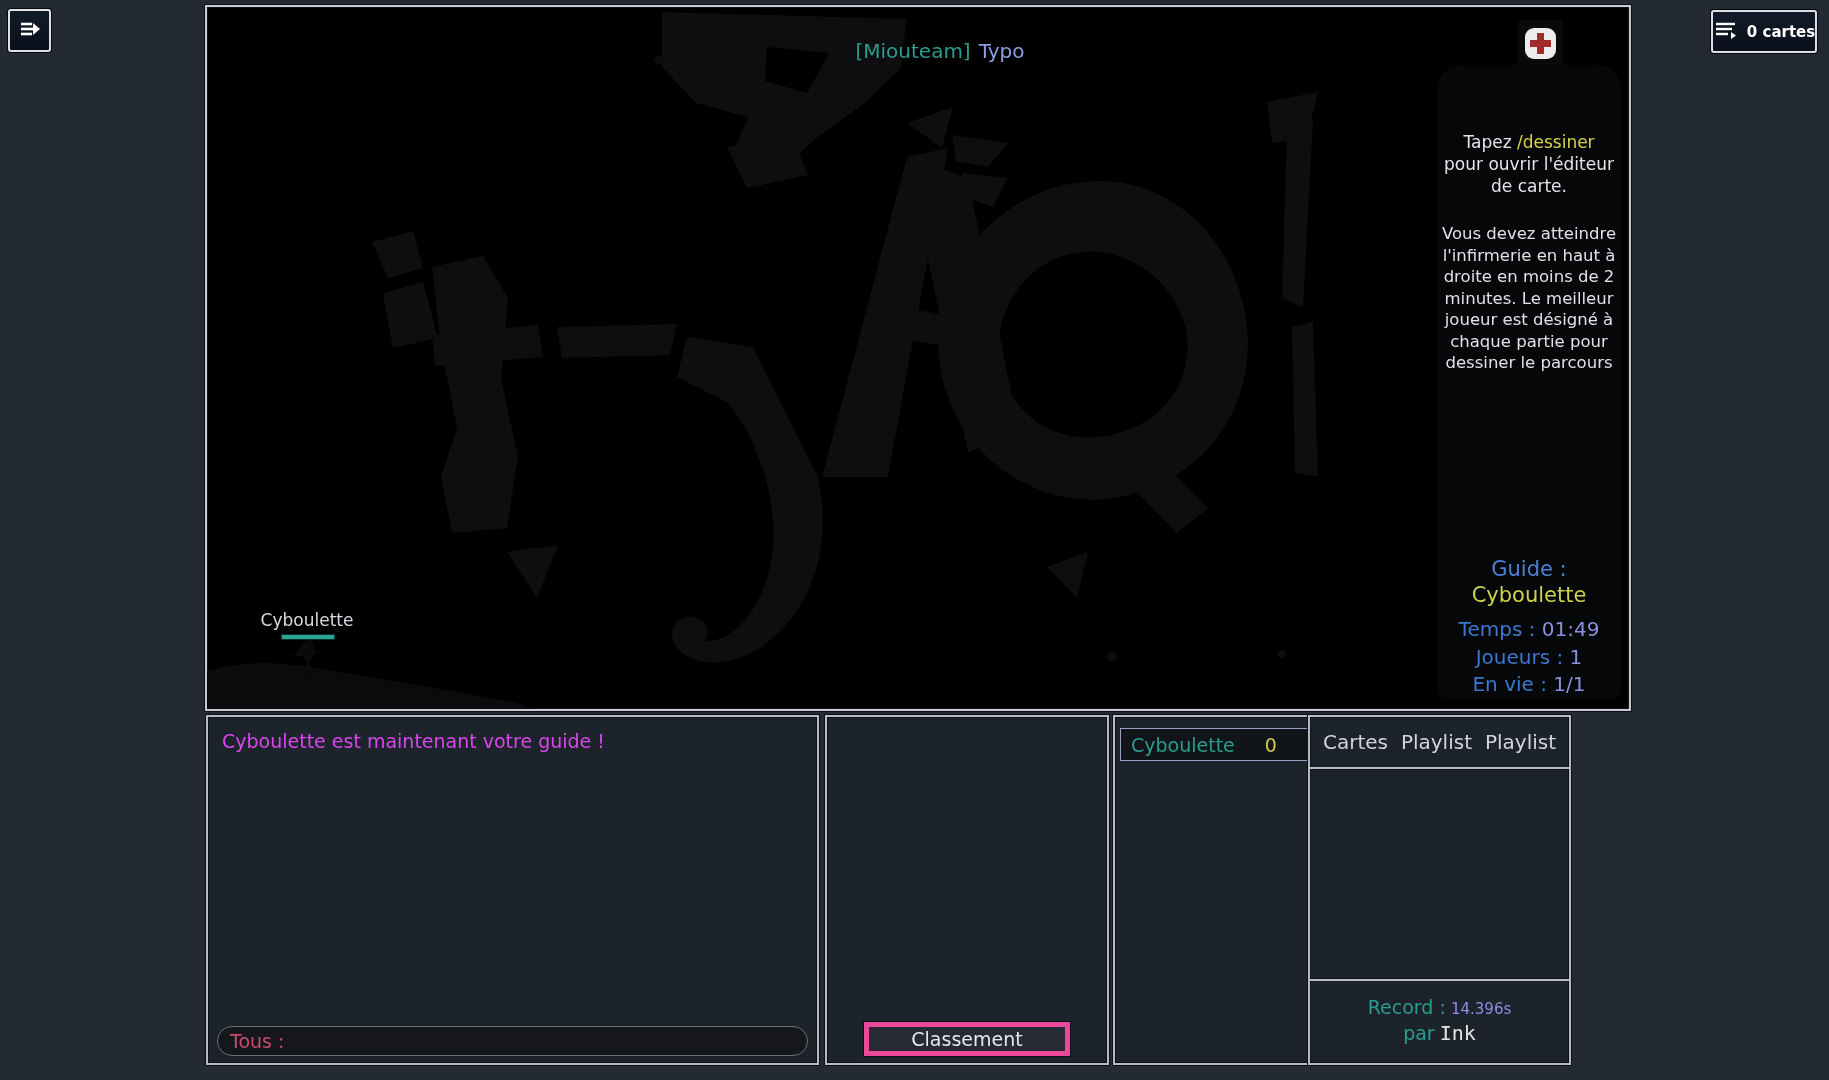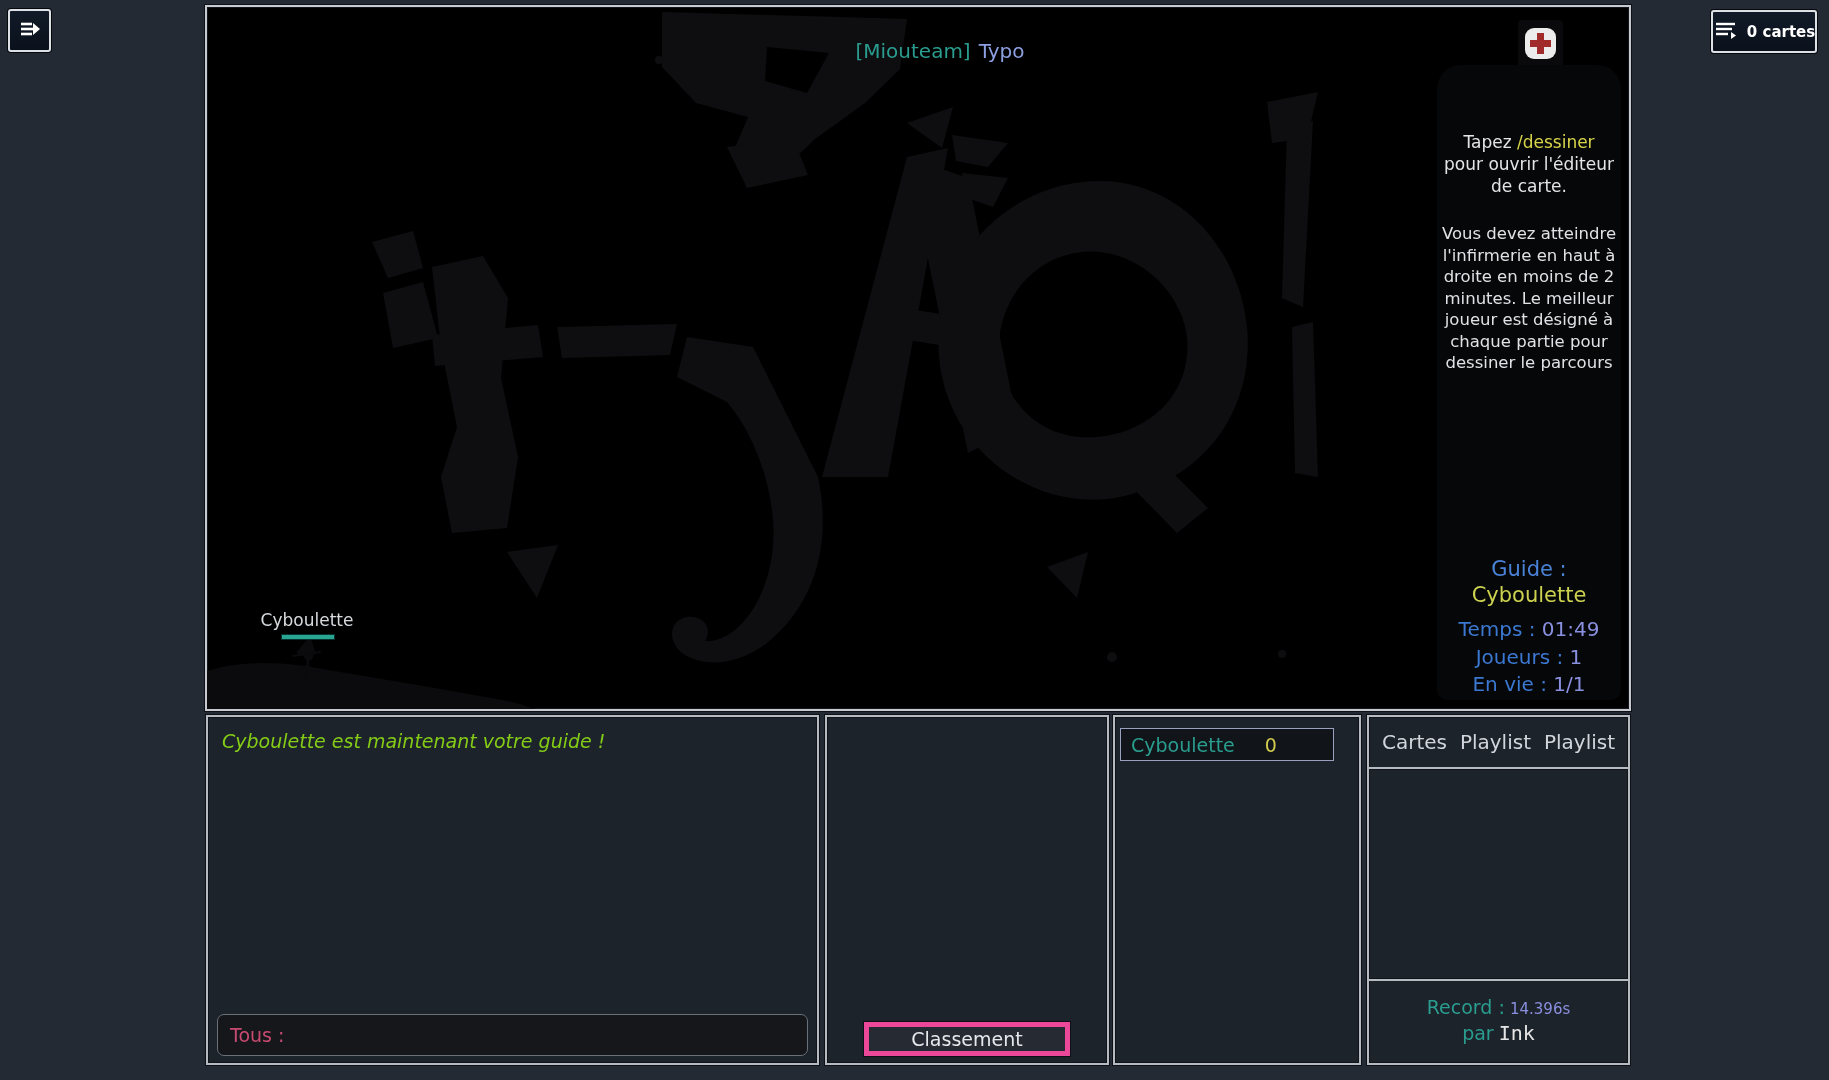--- a/index.html
+++ b/index.html
@@ -62,27 +62,27 @@
   .stat-value{color:#8a90e0;}
   
   .panel{
     position:absolute;top:715px;height:350px;box-sizing:border-box;
     background:#1d232b;border:2px solid #b6bac1;
     box-shadow:0 0 0 1px #0d1117, inset 0 0 0 1px #10141a;
   }
   .chat-panel{left:206px;width:613px;}
   .rank-panel{left:825px;width:284px;}
   .score-panel{left:1113px;width:248px;}
-  .maps-panel{left:1367px;width:263px;}
+  .maps-panel{left:1308px;width:263px;}
   .chat-log{position:absolute;left:14px;top:10px;right:10px;font-size:19px;line-height:28px;}
   .msg-muted{color:#43484d;}
-  .msg-guide{color:#84cc16;font-style:italic;}
+  .msg-guide{color:#d946ef;}
   .chat-input{
-    position:absolute;left:9px;right:9px;bottom:7px;height:42px;box-sizing:border-box;
-    background:#15171b;border:1px solid #6a7078;border-radius:7px;
+    position:absolute;left:9px;right:9px;bottom:7px;height:30px;box-sizing:border-box;
+    background:#15171b;border:1px solid #6a7078;border-radius:16px;
     display:flex;align-items:center;padding:0 12px;cursor:text;
   }
   .chat-channel{color:#c94a70;font-size:19px;}
   .rank-btn{
     position:absolute;left:50%;bottom:7px;transform:translateX(-50%);
     width:206px;height:34px;box-sizing:border-box;
     background:#262b33;border:5px solid #ec4899;box-shadow:0 0 0 1px #0d1117;
     color:#e6e9ec;font-size:19px;display:flex;align-items:center;justify-content:center;cursor:pointer;
   }
   .score-entry{

